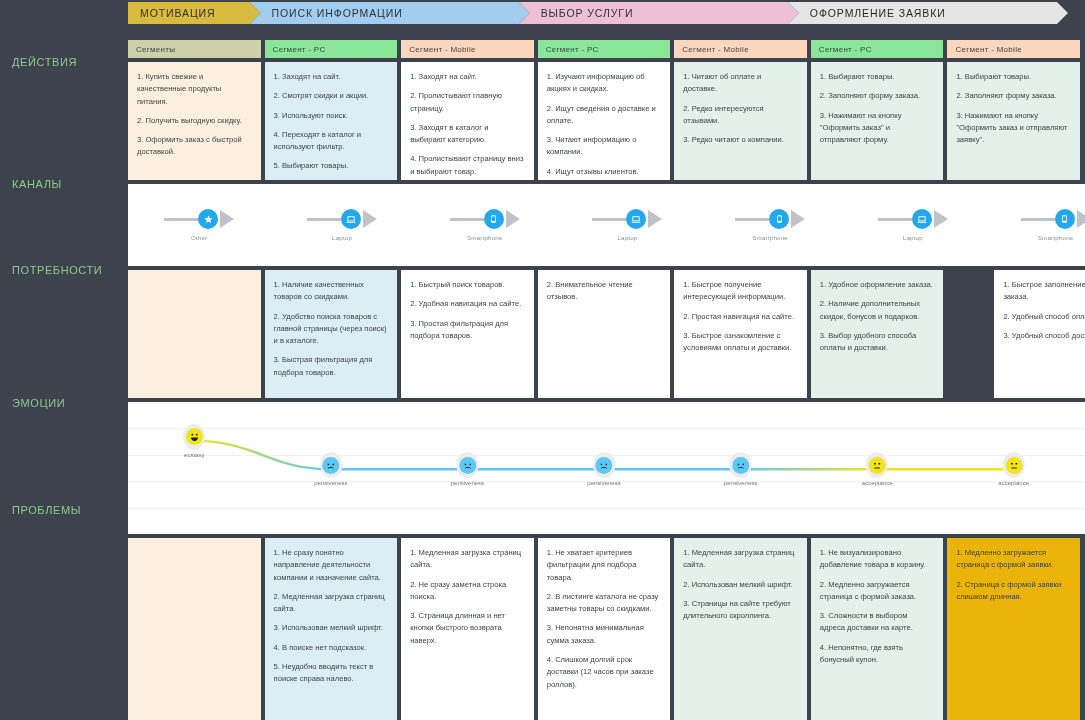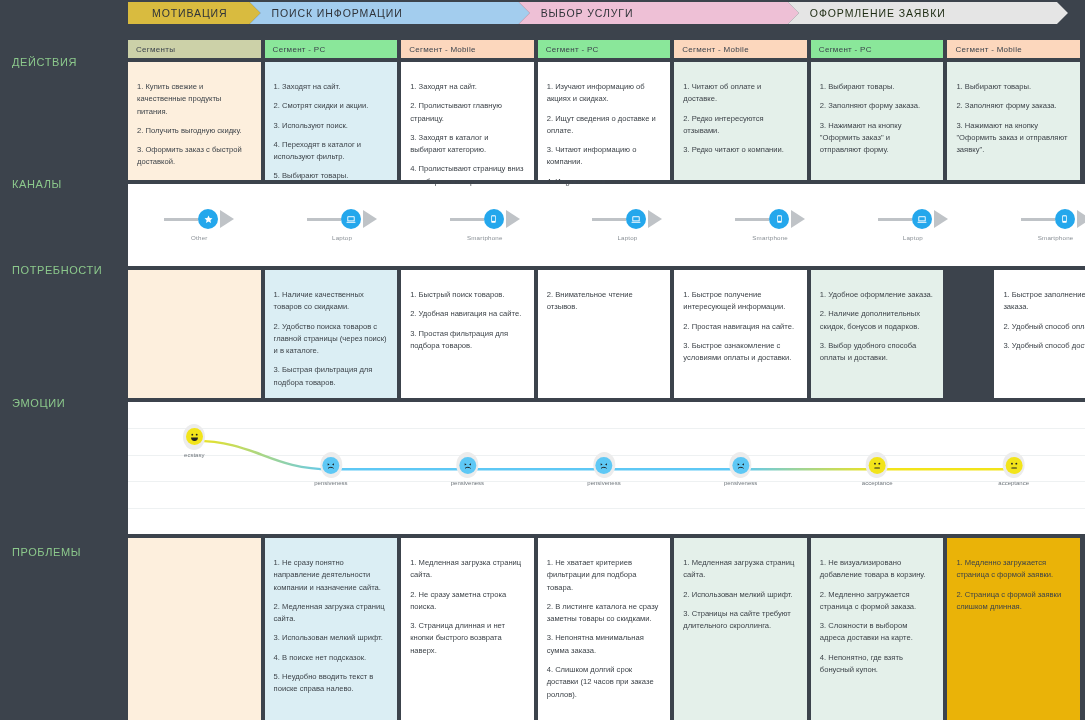--- a/index.html
+++ b/index.html
@@ -21,40 +21,40 @@
 
   
   .grid { flex: 1 1 auto; position: relative; }
 
   
   .phases { display: flex; height: 22px; margin-top: 2px; }
   .phase {
     position: relative; height: 22px;
     display: flex; align-items: center;
     color: #2f3339; font-size: 10.5px; letter-spacing: .9px;
-    padding-left: 24px;
+    padding-left: 12px;
     clip-path: polygon(0 0, calc(100% - 11px) 0, 100% 50%, calc(100% - 11px) 100%, 0 100%);
   }
   .phase:not(:first-child) {
     clip-path: polygon(0 0, calc(100% - 11px) 0, 100% 50%, calc(100% - 11px) 100%, 0 100%, 11px 50%);
     margin-left: -11px; padding-left: 22px;
   }
   .phase.last { color: #1d2b12; }
 
   
   .segments { display: flex; height: 18px; margin-top: 16px; gap: 4px; }
   .seg {
     display: flex; align-items: center; padding-left: 8px;
     font-size: 8px; color: #3c434c; letter-spacing: .3px;
   }
 
   
   .cardrow { display: flex; gap: 4px; margin-top: 4px; }
   .card {
-    padding: 19px 10px 9px 9px;
+    padding: 9px 10px 9px 9px;
     font-size: 7.6px; line-height: 1.62; color: #3d4349;
   }
   .card p { margin-bottom: 7px; }
   .card p:last-child { margin-bottom: 0; }
 
   
   .band { background: #ffffff; margin-top: 4px; display: flex; }
   .chan { flex: 1 1 0; display: flex; flex-direction: column;
           align-items: center; justify-content: center; }
   .chan-row { display: flex; align-items: center; }
@@ -88,21 +88,21 @@
 </head>
 <body>
 
 <div class="cjm">
 
   <div class="sidebar">
     <div class="row-label" style="top:56px">ДЕЙСТВИЯ</div>
     <div class="row-label" style="top:178px">КАНАЛЫ</div>
     <div class="row-label" style="top:264px">ПОТРЕБНОСТИ</div>
     <div class="row-label" style="top:397px">ЭМОЦИИ</div>
-    <div class="row-label" style="top:546px">ПРОБЛЕМЫ</div>
+    <div class="row-label" style="top:504px">ПРОБЛЕМЫ</div>
   </div>
 
   <div class="grid">
 
     <div class="phases" id="phases">
         <div class="phase" style="width: 132.571px; background: rgb(217, 187, 63);">
           <span>МОТИВАЦИЯ</span>
         </div>
         <div class="phase" style="width: 280.143px; background: rgb(163, 205, 238);">
           <span>ПОИСК ИНФОРМАЦИИ</span>

